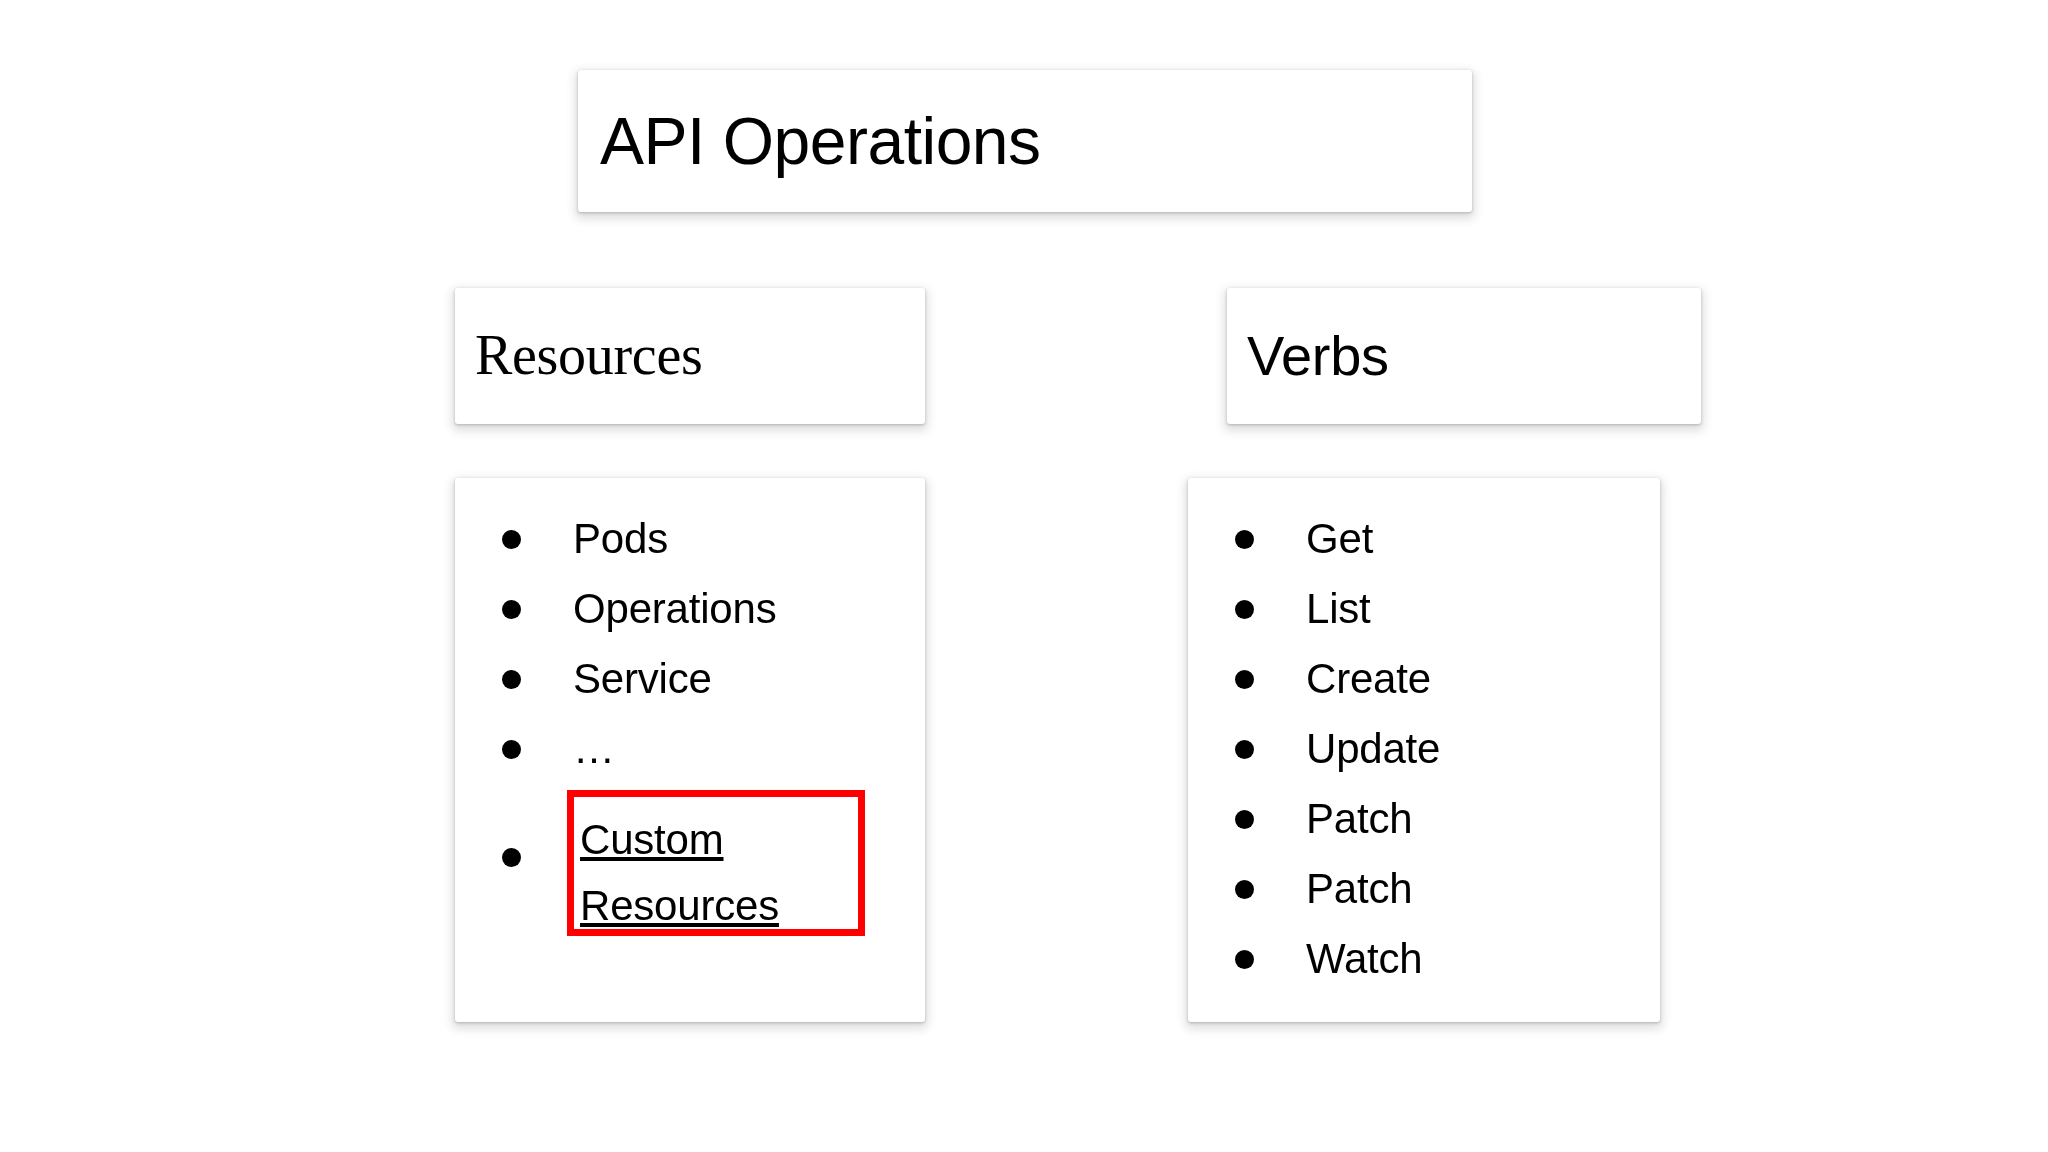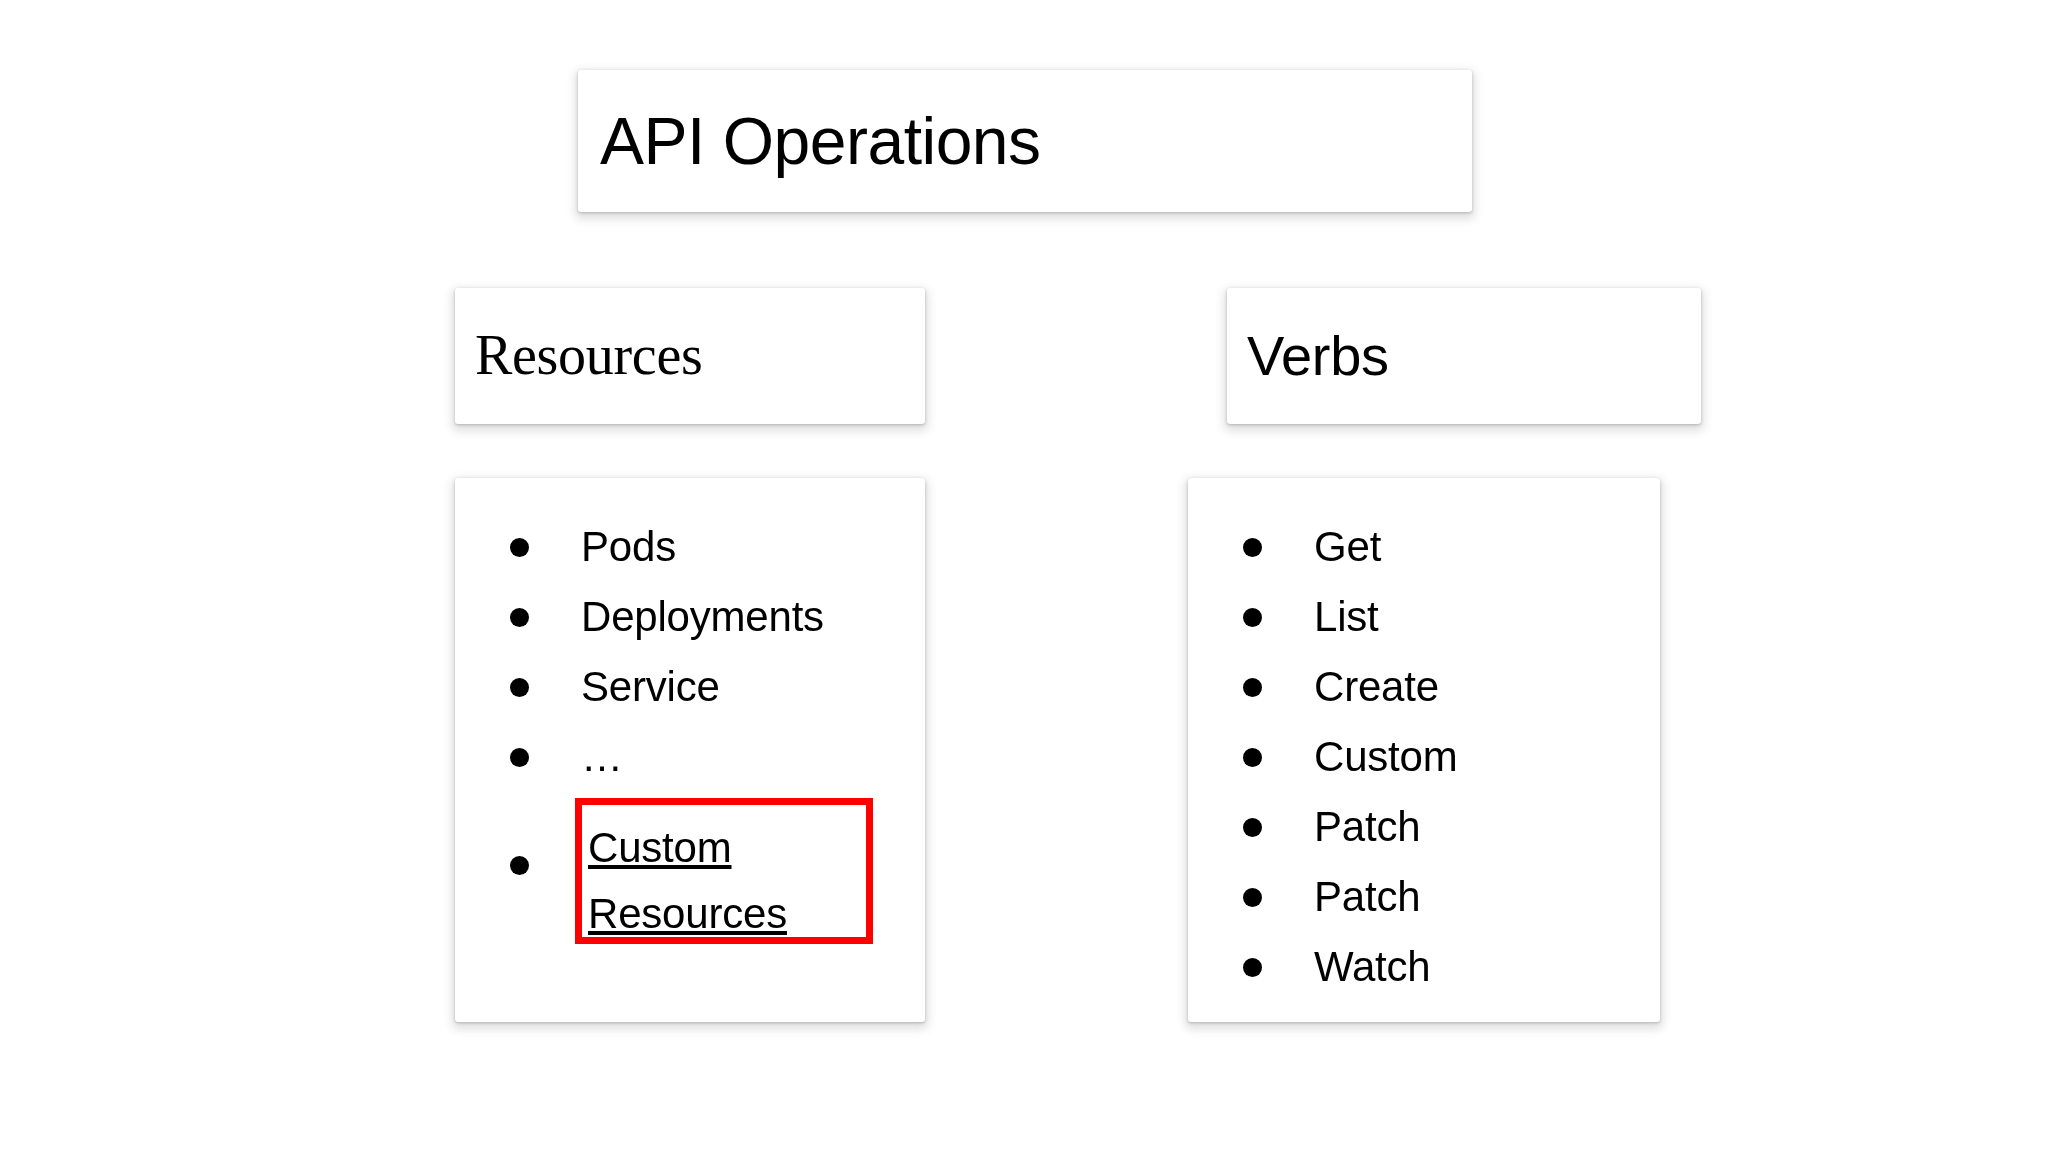--- a/index.html
+++ b/index.html
@@ -79,21 +79,21 @@
   }
   .list-card.left  { left: 455px;  width: 470px; }
   .list-card.right { left: 1188px; width: 472px; }
 
   .bullet-list {
     position: absolute;
     left: 0;
     top: 26px;
     right: 0;
     list-style: none;
-    margin: 8px;
+    margin: 0;
     padding: 0;
   }
 
   .bullet-item {
     position: relative;
     display: block;
     padding-left: 118px;
     min-height: 70px;
     font-size: 42px;
     line-height: 70px;
@@ -172,21 +172,21 @@
   <div class="card list-card left">
     <ul class="bullet-list">
 
       <li class="bullet-item">
         <span class="bullet-dot"></span>
         <span class="item-label">Pods</span>
       </li>
 
       <li class="bullet-item">
         <span class="bullet-dot"></span>
-        <span class="item-label">Deployments</span>
+        <span class="item-label">Operations</span>
       </li>
 
       <li class="bullet-item">
         <span class="bullet-dot"></span>
         <span class="item-label">Service</span>
       </li>
 
 
       <li class="bullet-item ellipsis">
         <span class="bullet-dot"></span>
@@ -215,21 +215,21 @@
         <span class="item-label">List</span>
       </li>
 
       <li class="bullet-item">
         <span class="bullet-dot"></span>
         <span class="item-label">Create</span>
       </li>
 
       <li class="bullet-item">
         <span class="bullet-dot"></span>
-        <span class="item-label">Custom</span>
+        <span class="item-label">Update</span>
       </li>
 
       <li class="bullet-item">
         <span class="bullet-dot"></span>
         <span class="item-label">Patch</span>
       </li>
 
       <li class="bullet-item">
         <span class="bullet-dot"></span>
         <span class="item-label">Patch</span>

